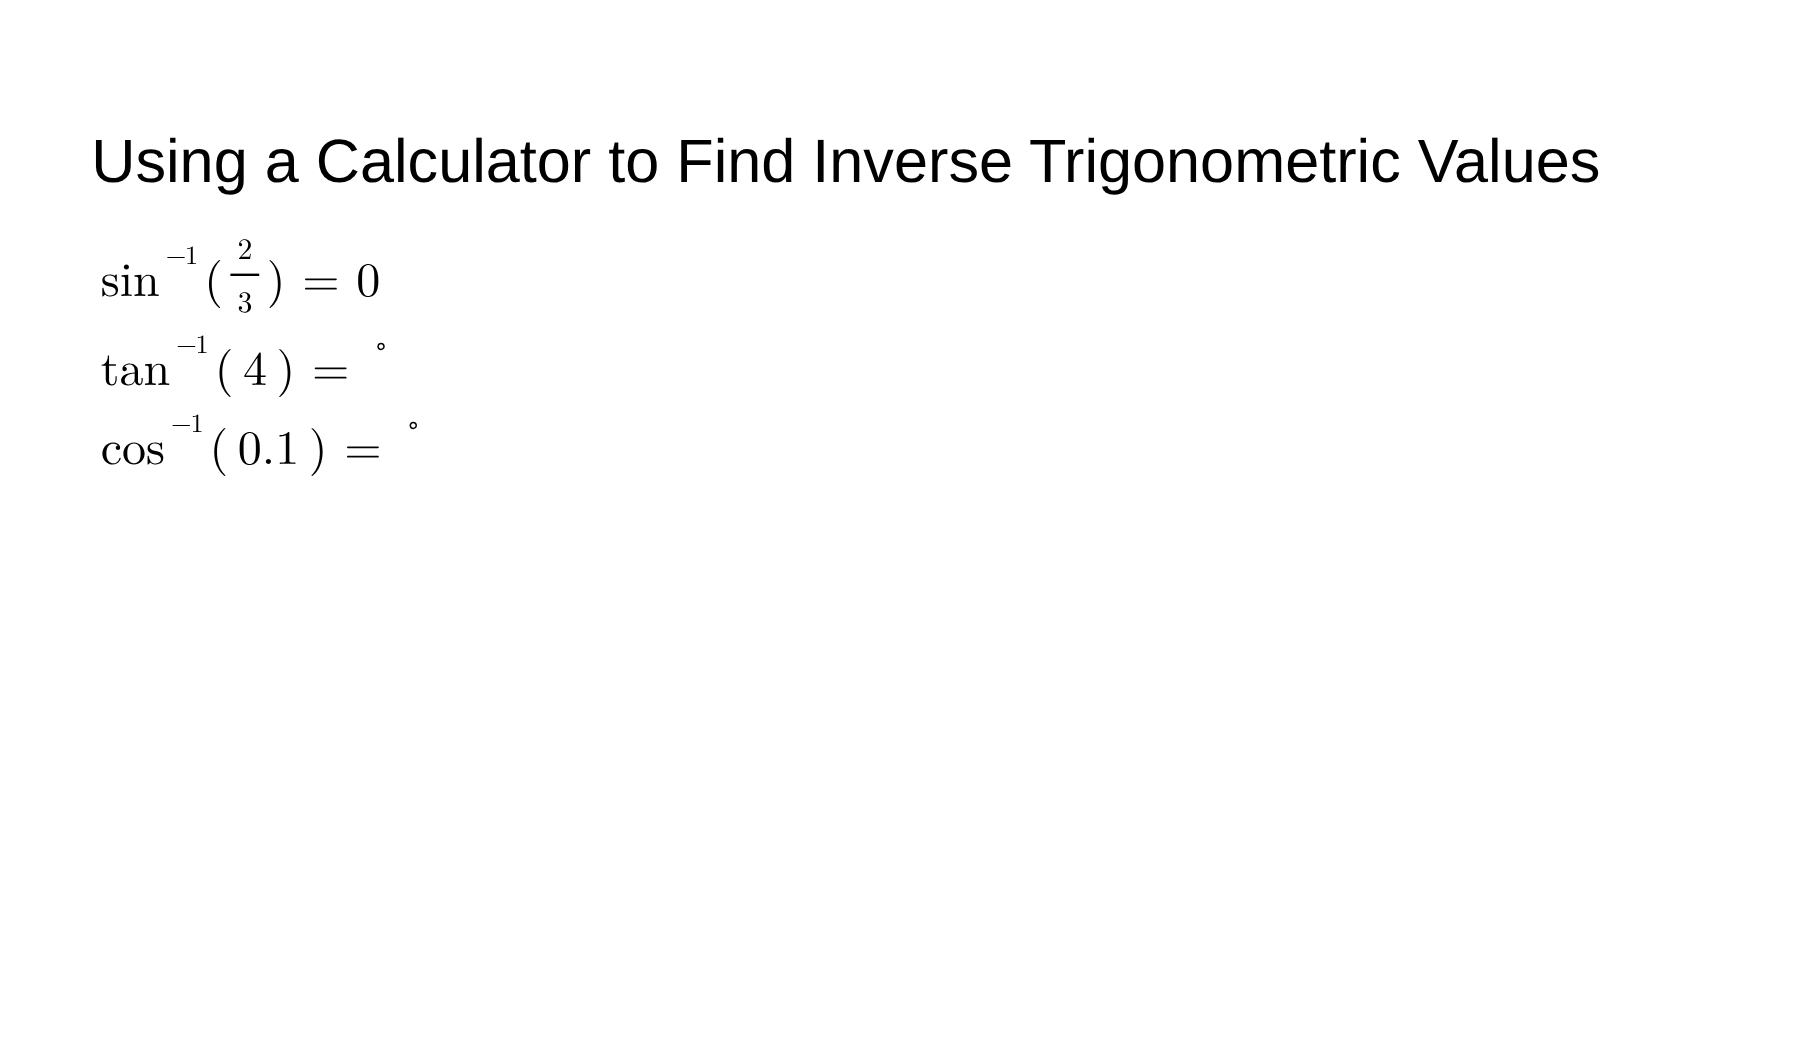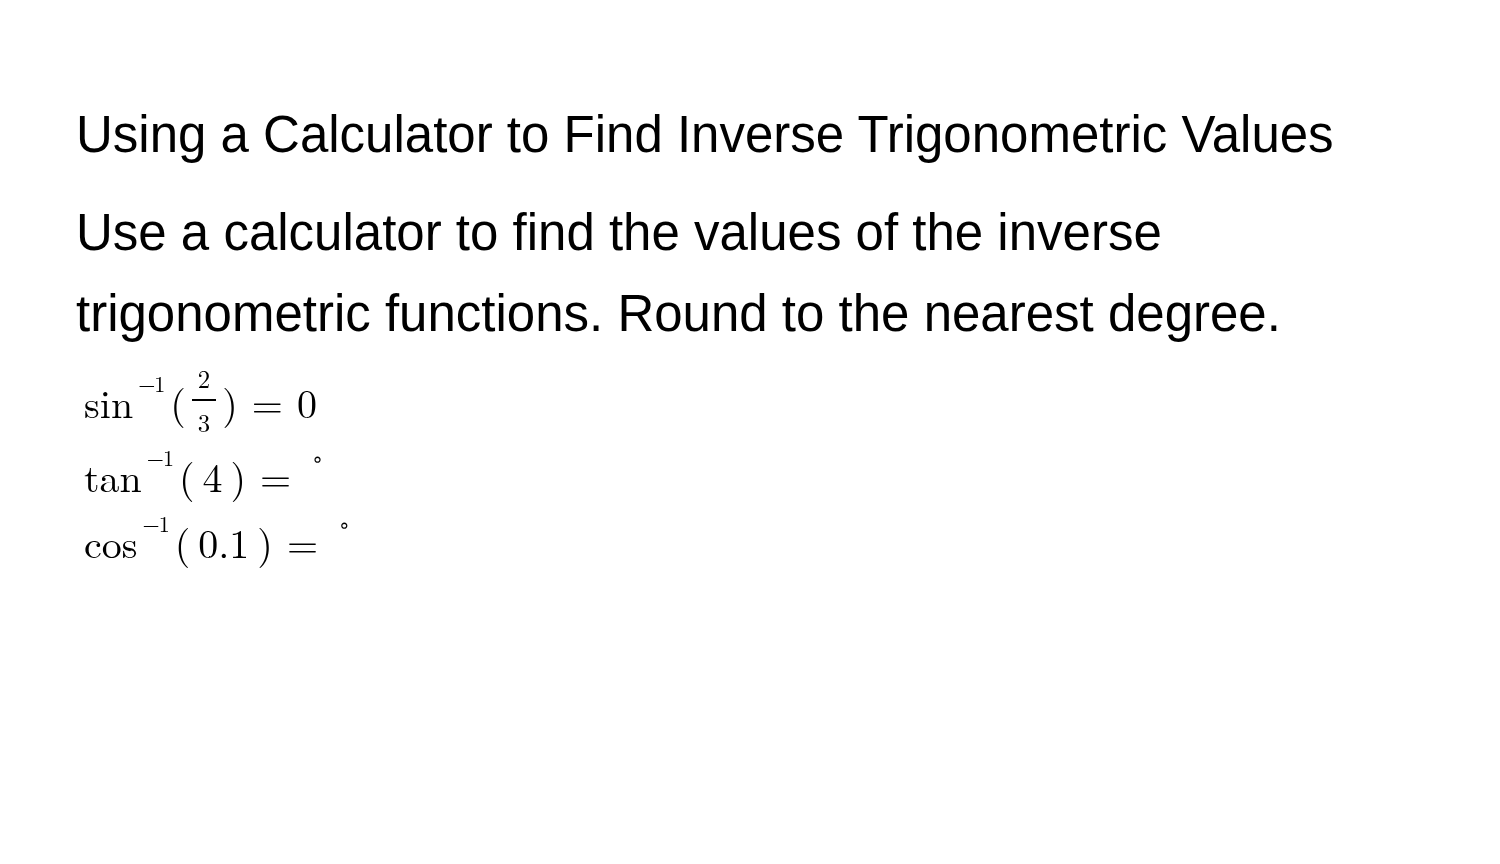--- a/index.html
+++ b/index.html
@@ -57,21 +57,20 @@
     margin-left: 2px;
   }
 </style>
 </head>
 <body>
 
 <div class="page">
 
   <div class="heading">Using a Calculator to Find Inverse Trigonometric Values</div>
 
-  <div class="instruction">Use a calculator to find the values of the inverse trigonometric functions. Round to the nearest degree.</div>
 
   <div class="math-block">
 
     <div class="math-line">
       <span class="fn">sin</span>
       <span class="sup">−1</span>
       <span class="paren">(</span>
       <span class="frac">
         <span class="num">2</span>
         <span class="bar"></span>

